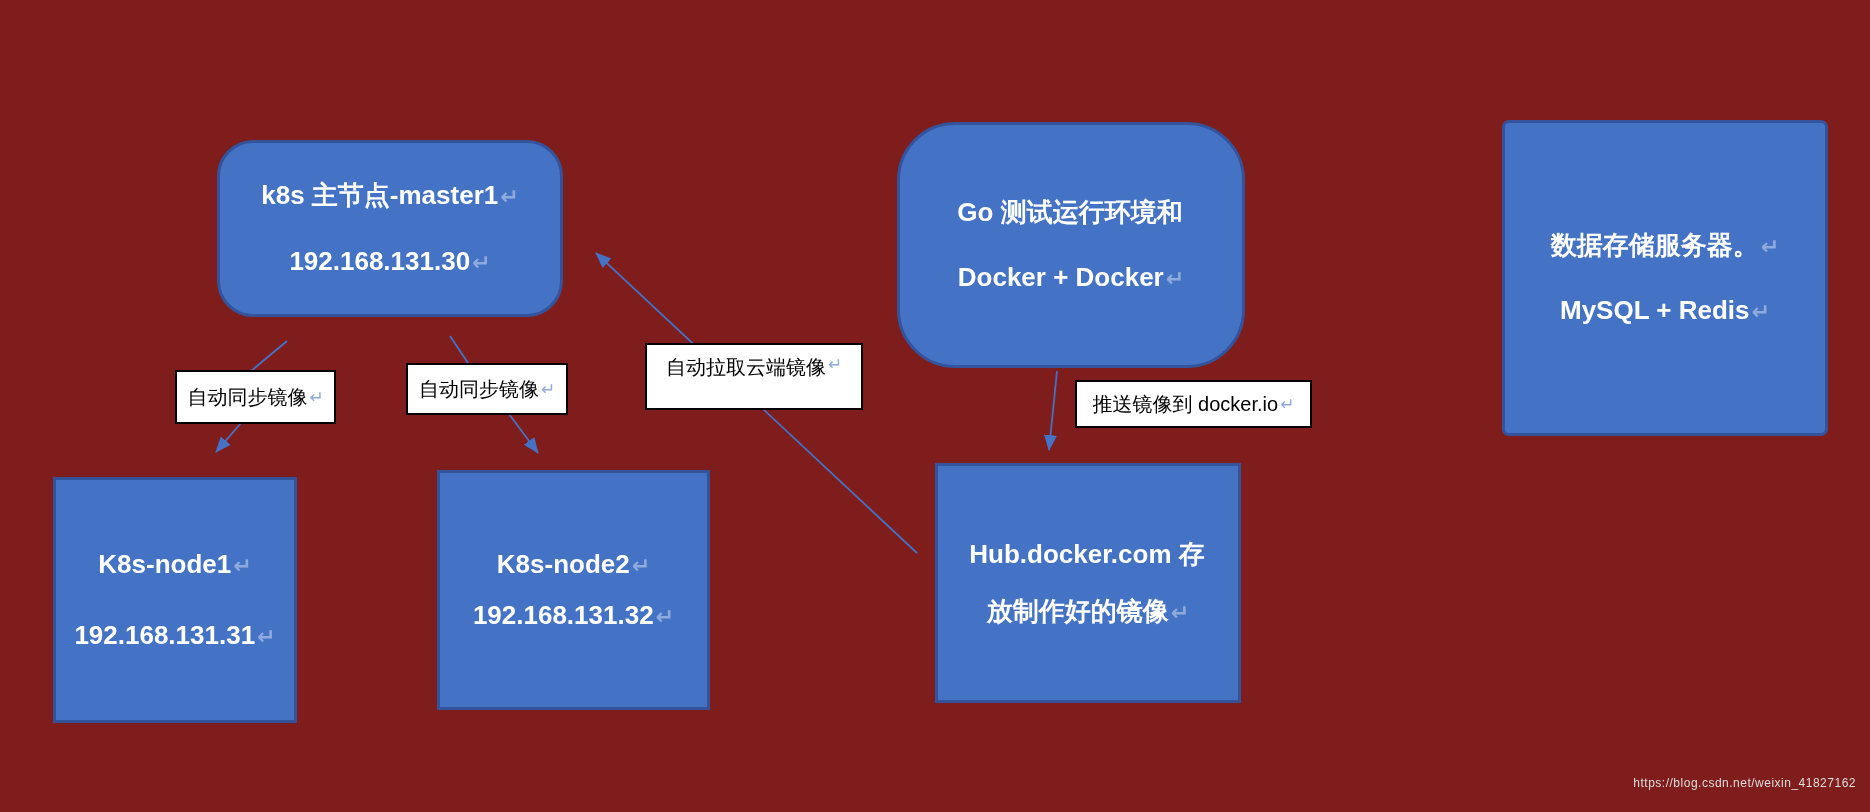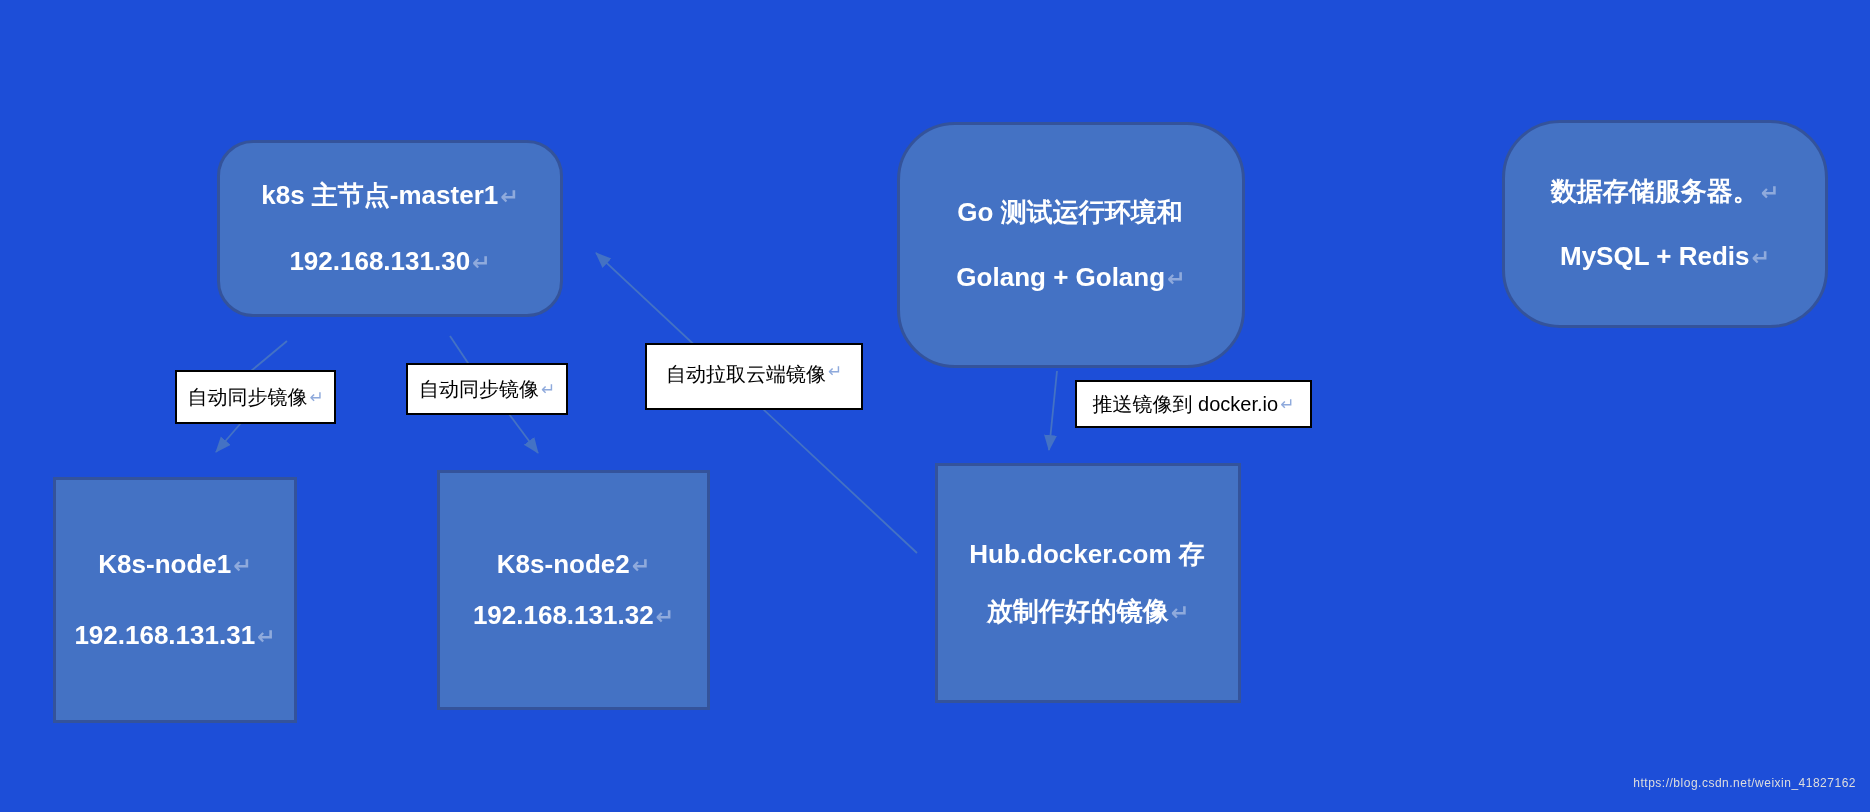--- a/index.html
+++ b/index.html
@@ -1,19 +1,19 @@
 <!DOCTYPE html>
 <html><head>
 <meta charset="utf-8">
 <style>
   html,body{margin:0;padding:0;background:#ffffff;}
   #canvas{
     position:relative;
     width:1870px;height:812px;
-    background:#1d4ed8;
+    background:#7f1d1d;
     overflow:hidden;
     font-family:"Liberation Sans","DejaVu Sans",sans-serif;
   }
   svg.arrows{position:absolute;left:0;top:0;z-index:1;}
   .node{
     position:absolute;z-index:2;
     background:#4472C4;
     border:3px solid #34539B;
     box-sizing:border-box;
     display:flex;flex-direction:column;
@@ -38,28 +38,28 @@
   .label .ret{font-weight:400;}
   .watermark{
     position:absolute;z-index:4;
     right:14px;top:776px;
     font-size:12px;color:#dedede;
     letter-spacing:0.5px;
   }
   
   #n-master1{left:217px;top:140px;width:346px;height:177px;gap:34px;}
   #n-go{left:897px;top:122px;width:348px;height:246px;gap:33px;}
-  #n-store{left:1502px;top:120px;width:326px;height:208px;gap:34px;}
+  #n-store{left:1502px;top:120px;width:326px;height:316px;gap:34px;border-radius:7px;}
   #n-node1{left:53px;top:477px;width:244px;height:246px;gap:40px;}
   #n-node2{left:437px;top:470px;width:273px;height:240px;gap:20px;}
   #n-hub{left:935px;top:463px;width:306px;height:240px;gap:26px;}
   
   #l-sync1{left:175px;top:370px;width:161px;height:54px;}
   #l-sync2{left:406px;top:363px;width:162px;height:52px;}
-  #l-pull{left:645px;top:343px;width:218px;height:67px;align-items:flex-start;padding-top:16px;}
+  #l-pull{left:645px;top:343px;width:218px;height:67px;align-items:flex-start;padding-top:9px;}
   #l-push{left:1075px;top:380px;width:237px;height:48px;}
 </style>
 </head>
 <body>
 
 <div id="canvas">
 
   <svg class="arrows" width="1870" height="812" viewBox="0 0 1870 812">
     <defs>
       <marker id="ah" markerUnits="userSpaceOnUse" markerWidth="18" markerHeight="14" refX="15" refY="6.5" orient="auto">
@@ -74,21 +74,21 @@
     <line x1="1057" y1="371" x2="1049" y2="450" stroke="#4472C4" stroke-width="1.8" marker-end="url(#ah)"></line>
   </svg>
 
   <div class="node rounded fs-big" id="n-master1">
     <div class="line"><span>k8s 主节点-master1</span><span class="ret">↵</span></div>
     <div class="line"><span>192.168.131.30</span><span class="ret">↵</span></div>
   </div>
 
   <div class="node rounded-lg fs-big" id="n-go">
     <div class="line"><span>Go 测试运行环境和</span><span class="ret"></span></div>
-    <div class="line"><span>Golang + Golang</span><span class="ret">↵</span></div>
+    <div class="line"><span>Docker + Docker</span><span class="ret">↵</span></div>
   </div>
 
   <div class="node rounded-lg fs-big" id="n-store">
     <div class="line"><span>数据存储服务器。</span><span class="ret">↵</span></div>
     <div class="line"><span>MySQL + Redis</span><span class="ret">↵</span></div>
   </div>
 
   <div class="node fs-big" id="n-node1">
     <div class="line"><span>K8s-node1</span><span class="ret">↵</span></div>
     <div class="line"><span>192.168.131.31</span><span class="ret">↵</span></div>

